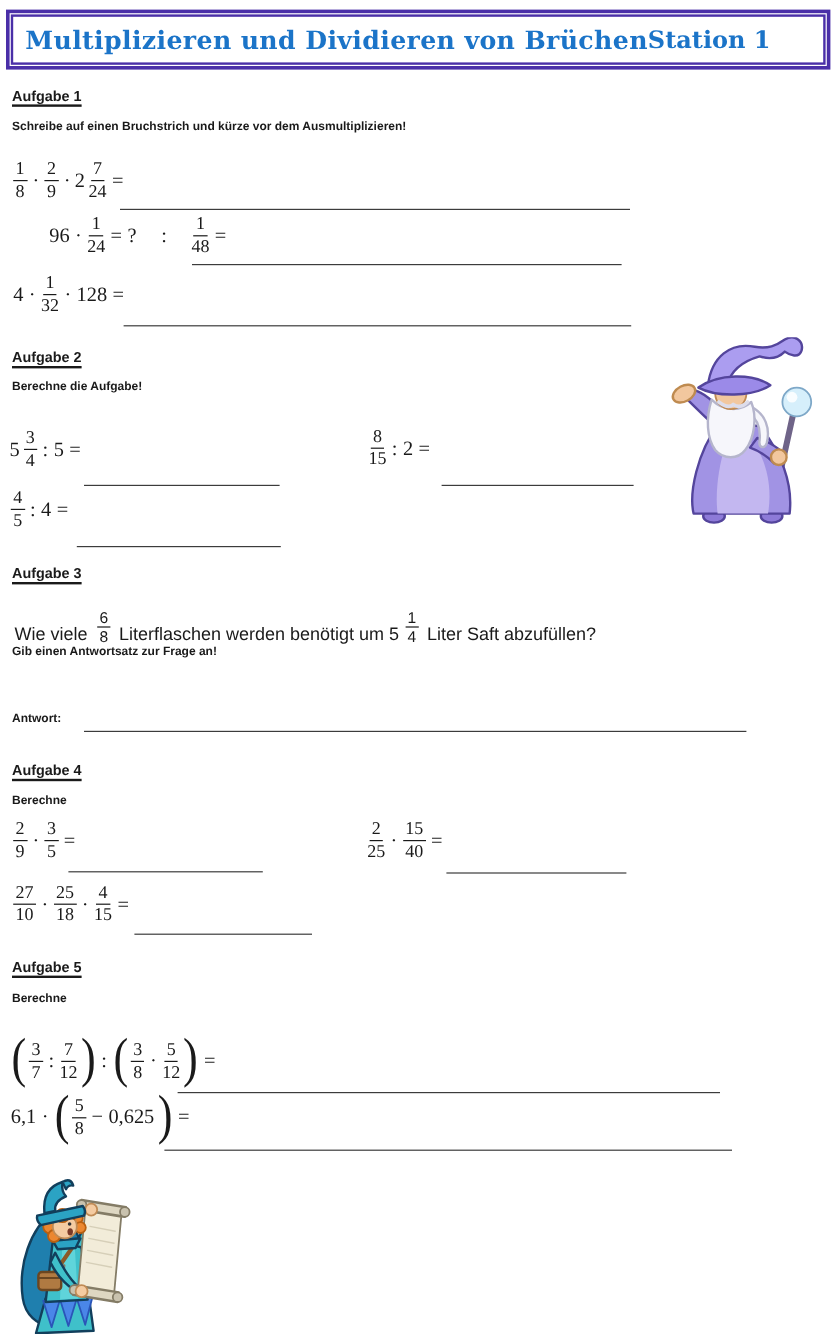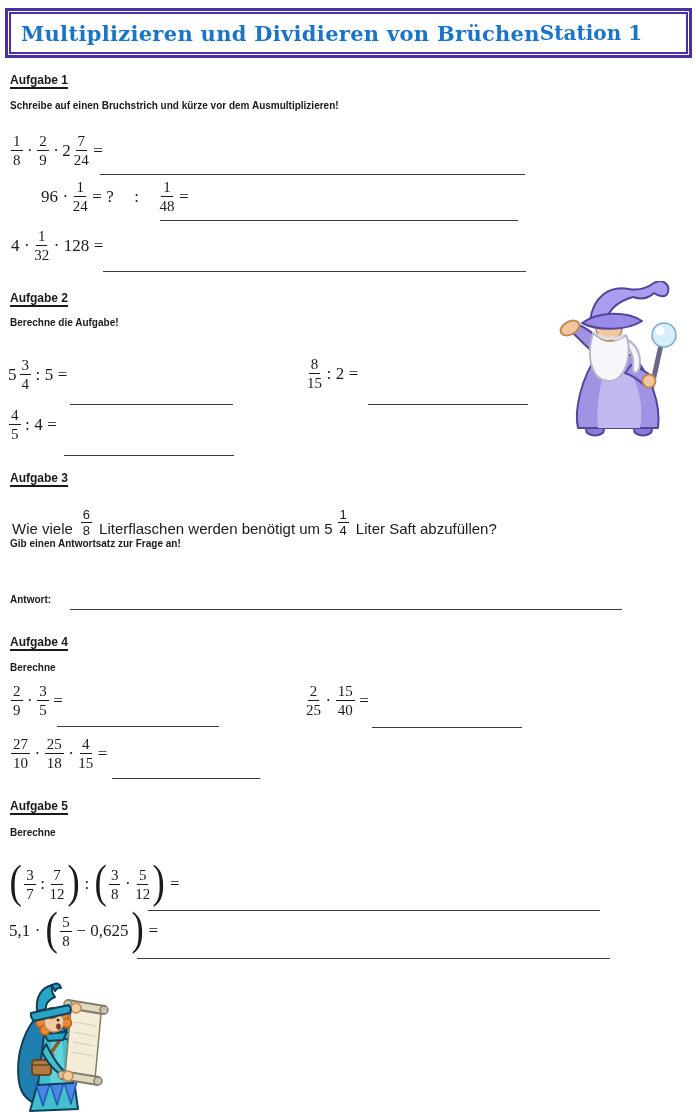--- a/index.html
+++ b/index.html
@@ -283,21 +283,21 @@
       <span class="op">·</span>
       <span class="frac">
         <span class="num">5</span>
         <span class="den">12</span>
       </span>
       <span class="paren">)</span>
       <span class="op">=</span>
     </div>
   <div id="a5l1" class="ans"></div>
   <div id="a5e2" class="eq">
-      <span class="t">5,1</span>
+      <span class="t">6,1</span>
       <span class="op">·</span>
       <span class="paren">(</span>
       <span class="frac">
         <span class="num">5</span>
         <span class="den">8</span>
       </span>
       <span class="op">−</span>
       <span class="t">0,625</span>
       <span class="paren">)</span>
       <span class="op">=</span>

